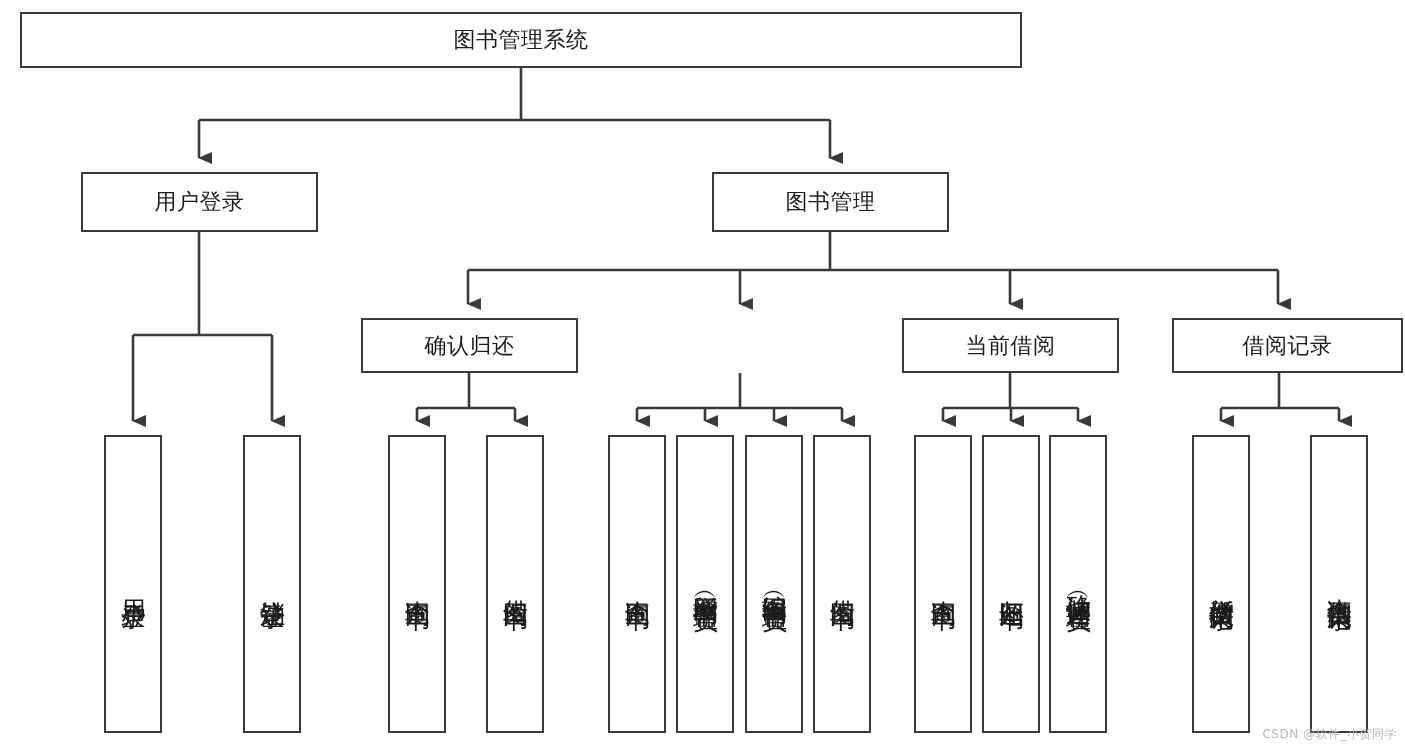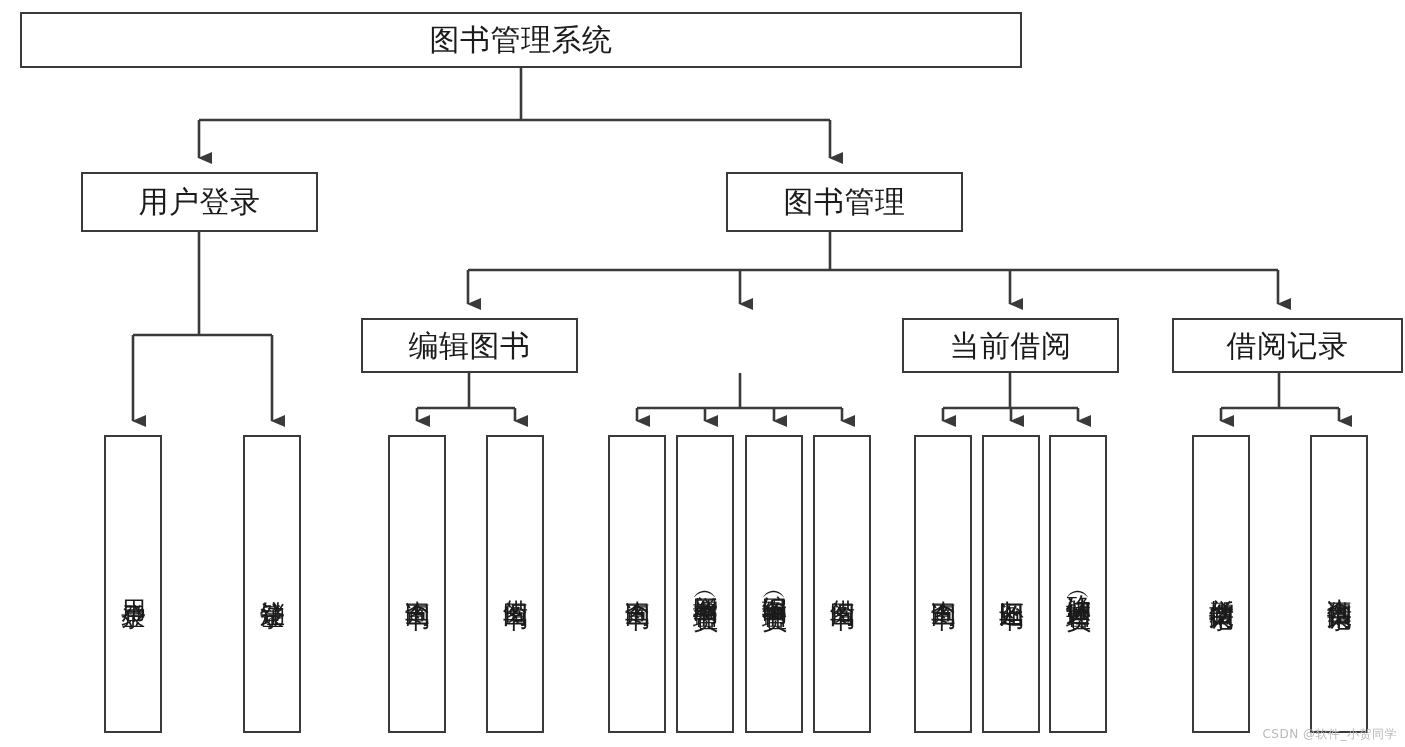--- a/index.html
+++ b/index.html
@@ -34,21 +34,21 @@
     justify-content: center;
     color: #1b1b1b;
   }
   .node .label {
     display: block;
     text-align: center;
     line-height: 1.05;
     white-space: pre;
   }
   .node.horiz .label {
-    font-size: 30px;
+    font-size: 22px;
     letter-spacing: 0.5px;
   }
   .node.vert {
     align-items: center;
     justify-content: center;
   }
   .node.vert .label {
     writing-mode: vertical-rl;
     text-orientation: upright;
     font-size: 25px;
@@ -122,26 +122,26 @@
     </g>
   </svg>
 
   <div class="node horiz" style="left:20px; top:12px; width:1002px; height:56px;">
     <span class="label">图书管理系统</span>
   </div>
 
   <div class="node horiz" style="left:81px; top:172px; width:237px; height:60px;">
     <span class="label">用户登录</span>
   </div>
-  <div class="node horiz" style="left:712px; top:172px; width:237px; height:60px;margin-left:14px;">
+  <div class="node horiz" style="left:712px; top:172px; width:237px; height:60px;">
     <span class="label">图书管理</span>
   </div>
 
   <div class="node horiz" style="left:361px; top:318px; width:217px; height:55px;">
-    <span class="label">编辑图书</span>
+    <span class="label">确认归还</span>
   </div>
   <div class="node horiz" style="left:902px; top:318px; width:217px; height:55px;">
     <span class="label">当前借阅</span>
   </div>
   <div class="node horiz" style="left:1172px; top:318px; width:231px; height:55px;">
     <span class="label">借阅记录</span>
   </div>
 
   <div class="node vert" style="left:104px; top:435px; width:58px; height:298px;">
     <span class="label">用户登录</span>

